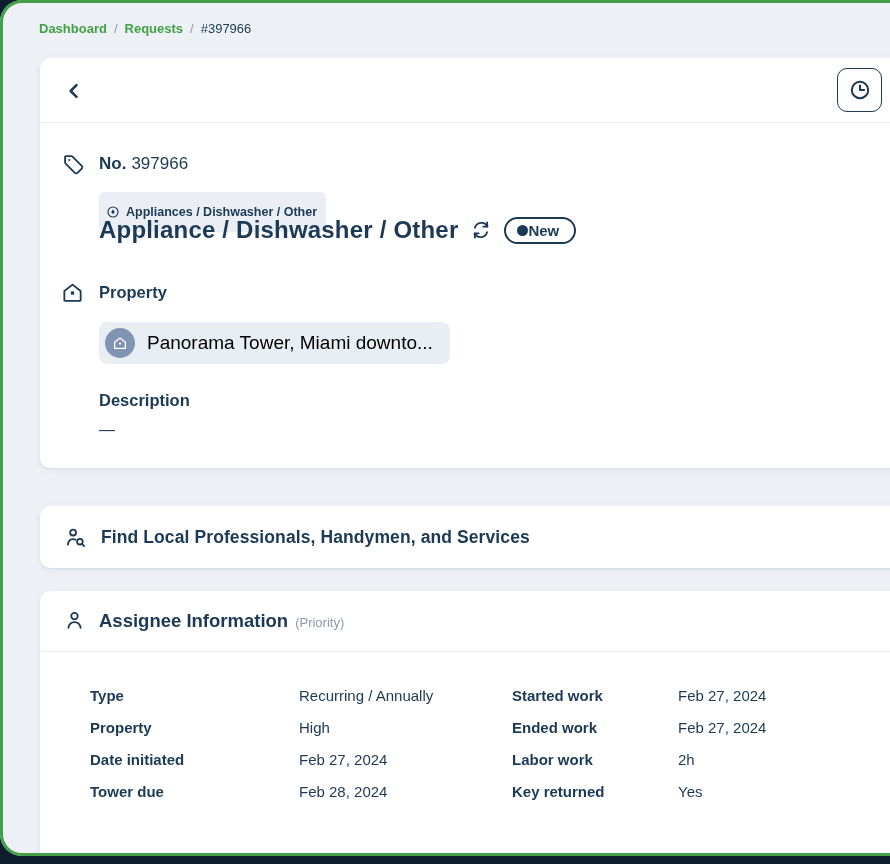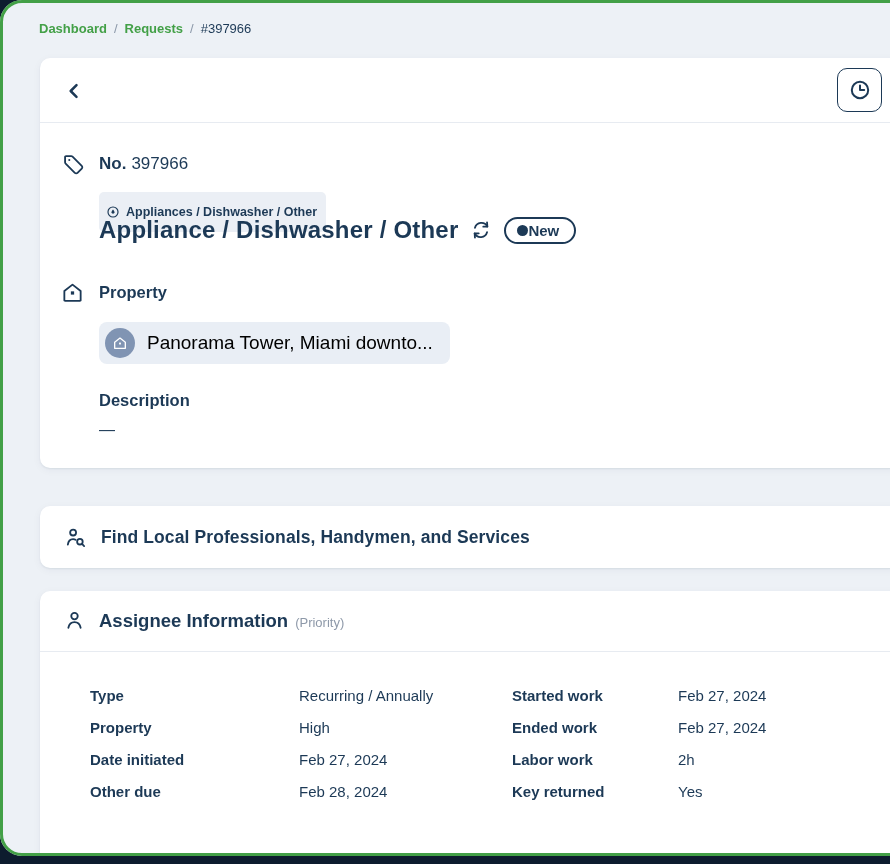--- a/index.html
+++ b/index.html
@@ -227,21 +227,21 @@
     </div>
     <div class="detail-row col-left" style="top:126px">
       <span class="detail-label">Property</span>
       <span class="detail-value">High</span>
     </div>
     <div class="detail-row col-left" style="top:158px">
       <span class="detail-label">Date initiated</span>
       <span class="detail-value">Feb 27, 2024</span>
     </div>
     <div class="detail-row col-left" style="top:190px">
-      <span class="detail-label">Other due</span>
+      <span class="detail-label">Tower due</span>
       <span class="detail-value">Feb 28, 2024</span>
     </div>
 
     <div class="detail-row col-right" style="top:94px">
       <span class="detail-label">Started work</span>
       <span class="detail-value">Feb 27, 2024</span>
     </div>
     <div class="detail-row col-right" style="top:126px">
       <span class="detail-label">Ended work</span>
       <span class="detail-value">Feb 27, 2024</span>

